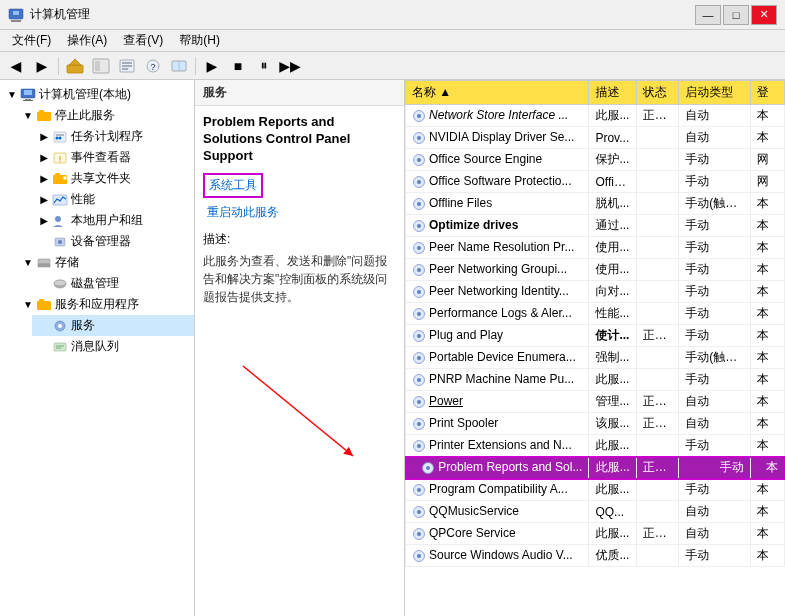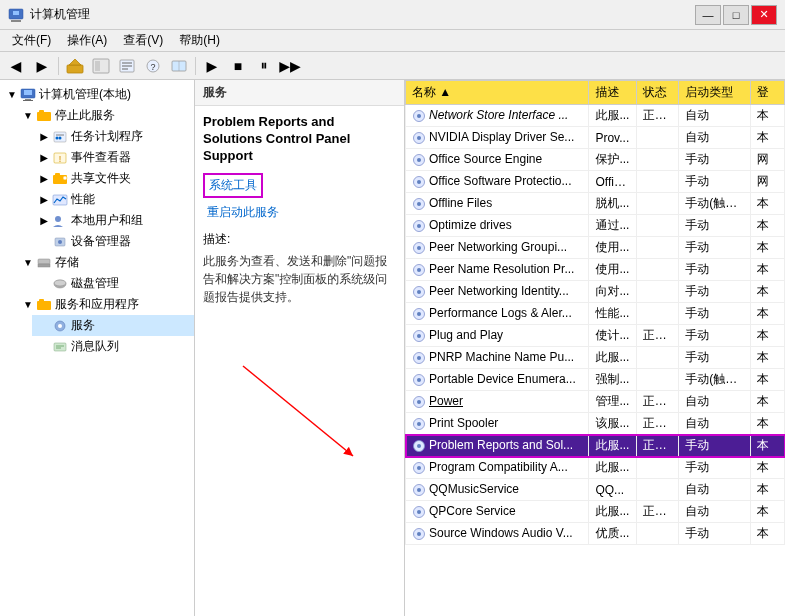--- a/index.html
+++ b/index.html
@@ -356,53 +356,53 @@
                 <td style="width: 195px; overflow: hidden; text-overflow: ellipsis; max-width: 195px;"><svg width="14" height="14" viewBox="0 0 14 14" style="vertical-align:middle;margin-right:3px;flex-shrink:0;">
                     <circle cx="7" cy="7" r="5.5" fill="#e0e8ff" stroke="#8090cc" stroke-width="0.8"></circle>
                     <circle cx="7" cy="7" r="2" fill="#6080c0"></circle>
                   </svg><span>Offline Files</span></td>
                 <td style="width: 65px;">脱机...</td>
                 <td style="width: 52px;"></td>
                 <td style="width: 90px;">手动(触发...</td>
                 <td style="width: 50px;">本</td>
               </tr>
               <tr>
-                <td style="width: 195px; overflow: hidden; text-overflow: ellipsis; max-width: 195px;"><svg width="14" height="14" viewBox="0 0 14 14" style="vertical-align:middle;margin-right:3px;flex-shrink:0;">
+                <td style="width: 195px; overflow: hidden; text-overflow: ellipsis; max-width: 195px; font-weight: bold;"><svg width="14" height="14" viewBox="0 0 14 14" style="vertical-align:middle;margin-right:3px;flex-shrink:0;">
                     <circle cx="7" cy="7" r="5.5" fill="#e0e8ff" stroke="#8090cc" stroke-width="0.8"></circle>
                     <circle cx="7" cy="7" r="2" fill="#6080c0"></circle>
                   </svg><span>Optimize drives</span></td>
                 <td style="width: 65px;">通过...</td>
                 <td style="width: 52px;"></td>
                 <td style="width: 90px;">手动</td>
                 <td style="width: 50px;">本</td>
               </tr>
               <tr>
                 <td style="width: 195px; overflow: hidden; text-overflow: ellipsis; max-width: 195px;"><svg width="14" height="14" viewBox="0 0 14 14" style="vertical-align:middle;margin-right:3px;flex-shrink:0;">
                     <circle cx="7" cy="7" r="5.5" fill="#e0e8ff" stroke="#8090cc" stroke-width="0.8"></circle>
                     <circle cx="7" cy="7" r="2" fill="#6080c0"></circle>
+                  </svg><span>Peer Name Resolution Pr...</span></td>
+                <td style="width: 65px;">使用...</td>
+                <td style="width: 52px;"></td>
+                <td style="width: 90px;">手动</td>
+                <td style="width: 50px;">本</td>
+              </tr>
+              <tr>
+                <td style="width: 195px; overflow: hidden; text-overflow: ellipsis; max-width: 195px;"><svg width="14" height="14" viewBox="0 0 14 14" style="vertical-align:middle;margin-right:3px;flex-shrink:0;">
+                    <circle cx="7" cy="7" r="5.5" fill="#e0e8ff" stroke="#8090cc" stroke-width="0.8"></circle>
+                    <circle cx="7" cy="7" r="2" fill="#6080c0"></circle>
                   </svg><span>Peer Networking Groupi...</span></td>
                 <td style="width: 65px;">使用...</td>
                 <td style="width: 52px;"></td>
                 <td style="width: 90px;">手动</td>
                 <td style="width: 50px;">本</td>
               </tr>
               <tr>
                 <td style="width: 195px; overflow: hidden; text-overflow: ellipsis; max-width: 195px;"><svg width="14" height="14" viewBox="0 0 14 14" style="vertical-align:middle;margin-right:3px;flex-shrink:0;">
                     <circle cx="7" cy="7" r="5.5" fill="#e0e8ff" stroke="#8090cc" stroke-width="0.8"></circle>
                     <circle cx="7" cy="7" r="2" fill="#6080c0"></circle>
-                  </svg><span>Peer Name Resolution Pr...</span></td>
-                <td style="width: 65px;">使用...</td>
-                <td style="width: 52px;"></td>
-                <td style="width: 90px;">手动</td>
-                <td style="width: 50px;">本</td>
-              </tr>
-              <tr>
-                <td style="width: 195px; overflow: hidden; text-overflow: ellipsis; max-width: 195px;"><svg width="14" height="14" viewBox="0 0 14 14" style="vertical-align:middle;margin-right:3px;flex-shrink:0;">
-                    <circle cx="7" cy="7" r="5.5" fill="#e0e8ff" stroke="#8090cc" stroke-width="0.8"></circle>
-                    <circle cx="7" cy="7" r="2" fill="#6080c0"></circle>
                   </svg><span>Peer Networking Identity...</span></td>
                 <td style="width: 65px;">向对...</td>
                 <td style="width: 52px;"></td>
                 <td style="width: 90px;">手动</td>
                 <td style="width: 50px;">本</td>
               </tr>
               <tr>
                 <td style="width: 195px; overflow: hidden; text-overflow: ellipsis; max-width: 195px;"><svg width="14" height="14" viewBox="0 0 14 14" style="vertical-align:middle;margin-right:3px;flex-shrink:0;">
                     <circle cx="7" cy="7" r="5.5" fill="#e0e8ff" stroke="#8090cc" stroke-width="0.8"></circle>
                     <circle cx="7" cy="7" r="2" fill="#6080c0"></circle>
@@ -410,43 +410,43 @@
                 <td style="width: 65px;">性能...</td>
                 <td style="width: 52px;"></td>
                 <td style="width: 90px;">手动</td>
                 <td style="width: 50px;">本</td>
               </tr>
               <tr>
                 <td style="width: 195px; overflow: hidden; text-overflow: ellipsis; max-width: 195px;"><svg width="14" height="14" viewBox="0 0 14 14" style="vertical-align:middle;margin-right:3px;flex-shrink:0;">
                     <circle cx="7" cy="7" r="5.5" fill="#e0e8ff" stroke="#8090cc" stroke-width="0.8"></circle>
                     <circle cx="7" cy="7" r="2" fill="#6080c0"></circle>
                   </svg><span>Plug and Play</span></td>
-                <td style="width: 65px;">使计...</td>
+                <td style="width: 65px; font-weight: bold;">使计...</td>
                 <td style="width: 52px;">正在...</td>
                 <td style="width: 90px;">手动</td>
+                <td style="width: 50px;">本</td>
+              </tr>
+              <tr>
+                <td style="width: 195px; overflow: hidden; text-overflow: ellipsis; max-width: 195px;"><svg width="14" height="14" viewBox="0 0 14 14" style="vertical-align:middle;margin-right:3px;flex-shrink:0;">
+                    <circle cx="7" cy="7" r="5.5" fill="#e0e8ff" stroke="#8090cc" stroke-width="0.8"></circle>
+                    <circle cx="7" cy="7" r="2" fill="#6080c0"></circle>
+                  </svg><span>Portable Device Enumera...</span></td>
+                <td style="width: 65px;">强制...</td>
+                <td style="width: 52px;"></td>
+                <td style="width: 90px;">手动(触发...</td>
                 <td style="width: 50px;">本</td>
               </tr>
               <tr>
                 <td style="width: 195px; overflow: hidden; text-overflow: ellipsis; max-width: 195px;"><svg width="14" height="14" viewBox="0 0 14 14" style="vertical-align:middle;margin-right:3px;flex-shrink:0;">
                     <circle cx="7" cy="7" r="5.5" fill="#e0e8ff" stroke="#8090cc" stroke-width="0.8"></circle>
                     <circle cx="7" cy="7" r="2" fill="#6080c0"></circle>
                   </svg><span>PNRP Machine Name Pu...</span></td>
                 <td style="width: 65px;">此服...</td>
                 <td style="width: 52px;"></td>
                 <td style="width: 90px;">手动</td>
-                <td style="width: 50px;">本</td>
-              </tr>
-              <tr>
-                <td style="width: 195px; overflow: hidden; text-overflow: ellipsis; max-width: 195px;"><svg width="14" height="14" viewBox="0 0 14 14" style="vertical-align:middle;margin-right:3px;flex-shrink:0;">
-                    <circle cx="7" cy="7" r="5.5" fill="#e0e8ff" stroke="#8090cc" stroke-width="0.8"></circle>
-                    <circle cx="7" cy="7" r="2" fill="#6080c0"></circle>
-                  </svg><span>Portable Device Enumera...</span></td>
-                <td style="width: 65px;">强制...</td>
-                <td style="width: 52px;"></td>
-                <td style="width: 90px;">手动(触发...</td>
                 <td style="width: 50px;">本</td>
               </tr>
               <tr>
                 <td style="width: 195px; overflow: hidden; text-overflow: ellipsis; max-width: 195px; text-decoration: underline;"><svg width="14" height="14" viewBox="0 0 14 14" style="vertical-align:middle;margin-right:3px;flex-shrink:0;">
                     <circle cx="7" cy="7" r="5.5" fill="#e0e8ff" stroke="#8090cc" stroke-width="0.8"></circle>
                     <circle cx="7" cy="7" r="2" fill="#6080c0"></circle>
                   </svg><span>Power</span></td>
                 <td style="width: 65px;">管理...</td>
                 <td style="width: 52px;">正在...</td>
                 <td style="width: 90px;">自动</td>
@@ -455,21 +455,31 @@
               <tr>
                 <td style="width: 195px; overflow: hidden; text-overflow: ellipsis; max-width: 195px;"><svg width="14" height="14" viewBox="0 0 14 14" style="vertical-align:middle;margin-right:3px;flex-shrink:0;">
                     <circle cx="7" cy="7" r="5.5" fill="#e0e8ff" stroke="#8090cc" stroke-width="0.8"></circle>
                     <circle cx="7" cy="7" r="2" fill="#6080c0"></circle>
                   </svg><span>Print Spooler</span></td>
                 <td style="width: 65px;">该服...</td>
                 <td style="width: 52px;">正在...</td>
                 <td style="width: 90px;">自动</td>
                 <td style="width: 50px;">本</td>
               </tr>
-              <tr style="background: #4c1d95; color: rgb(255, 255, 255); outline: rgb(204, 0, 204) solid 2px; outline-offset: -1px;">
+              <tr>
+                <td style="width: 195px; overflow: hidden; text-overflow: ellipsis; max-width: 195px;"><svg width="14" height="14" viewBox="0 0 14 14" style="vertical-align:middle;margin-right:3px;flex-shrink:0;">
+                    <circle cx="7" cy="7" r="5.5" fill="#e0e8ff" stroke="#8090cc" stroke-width="0.8"></circle>
+                    <circle cx="7" cy="7" r="2" fill="#6080c0"></circle>
+                  </svg><span>Printer Extensions and N...</span></td>
+                <td style="width: 65px;">此服...</td>
+                <td style="width: 52px;"></td>
+                <td style="width: 90px;">手动</td>
+                <td style="width: 50px;">本</td>
+              </tr>
+              <tr style="background: #a21caf; color: rgb(255, 255, 255); outline: rgb(204, 0, 204) solid 2px; outline-offset: -1px; text-align: right;">
                 <td style="width: 195px; overflow: hidden; text-overflow: ellipsis; max-width: 195px;"><svg width="14" height="14" viewBox="0 0 14 14" style="vertical-align:middle;margin-right:3px;flex-shrink:0;">
                     <circle cx="7" cy="7" r="5.5" fill="#e0e8ff" stroke="#8090cc" stroke-width="0.8"></circle>
                     <circle cx="7" cy="7" r="2" fill="#6080c0"></circle>
                   </svg><span>Problem Reports and Sol...</span></td>
                 <td style="width: 65px;">此服...</td>
                 <td style="width: 52px;">正在...</td>
                 <td style="width: 90px;">手动</td>
                 <td style="width: 50px;">本</td>
               </tr>
               <tr>

